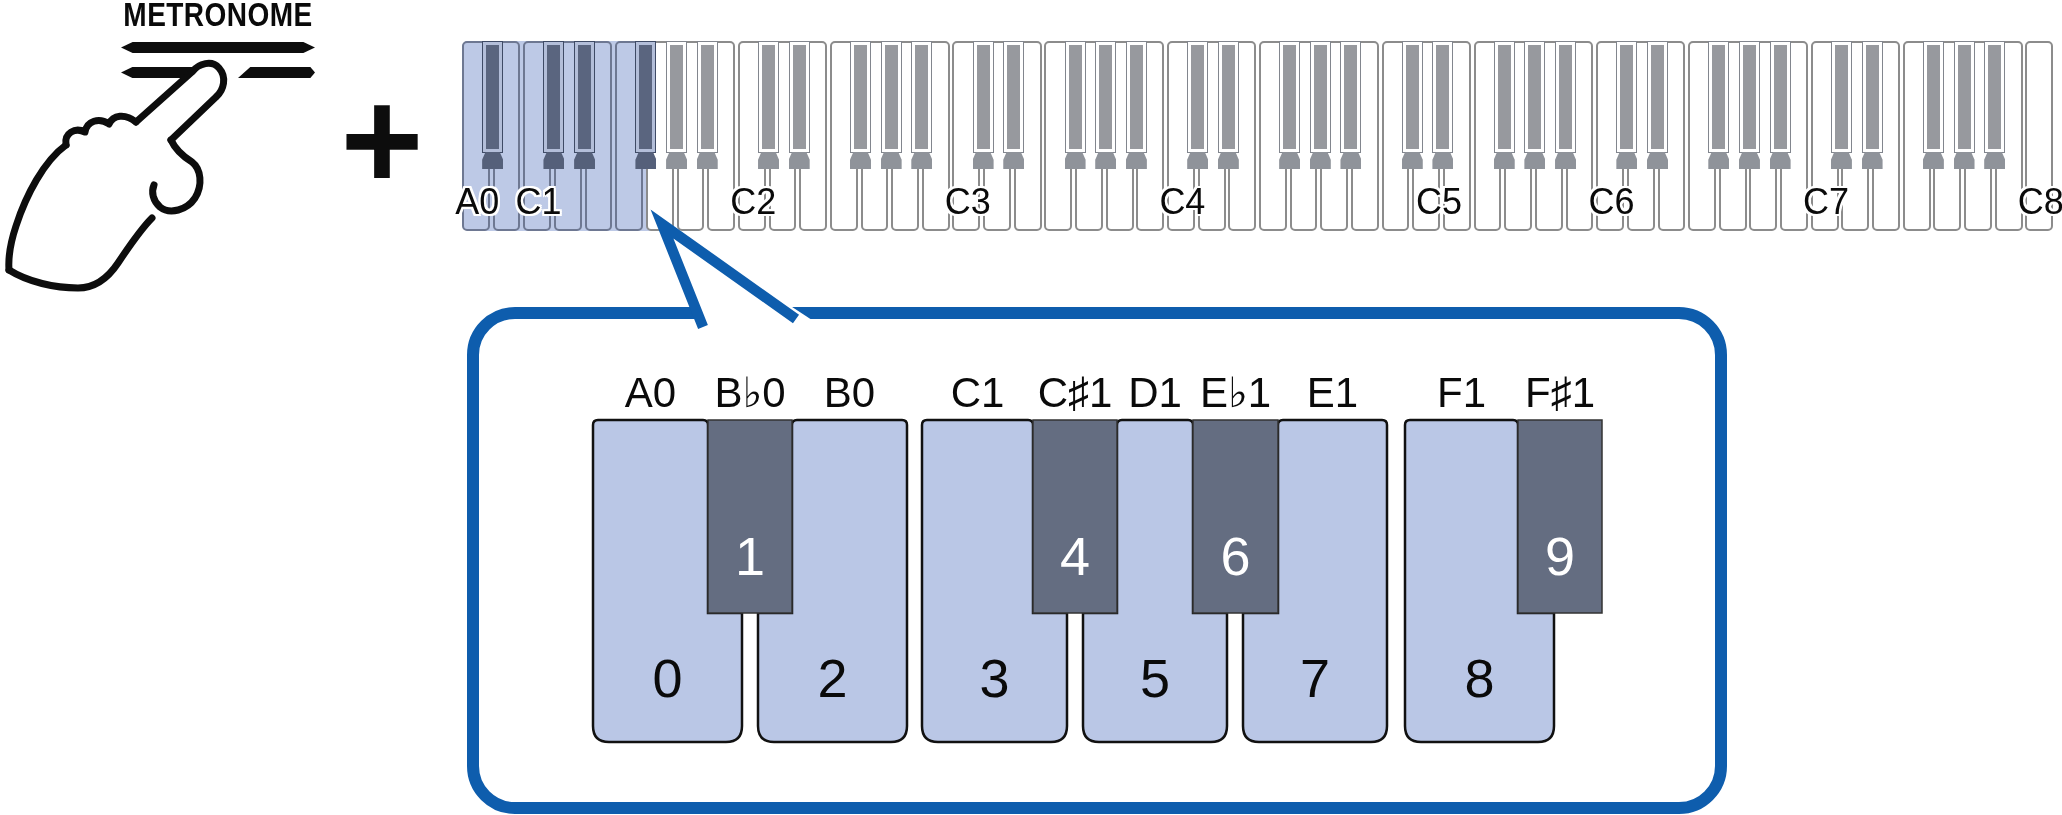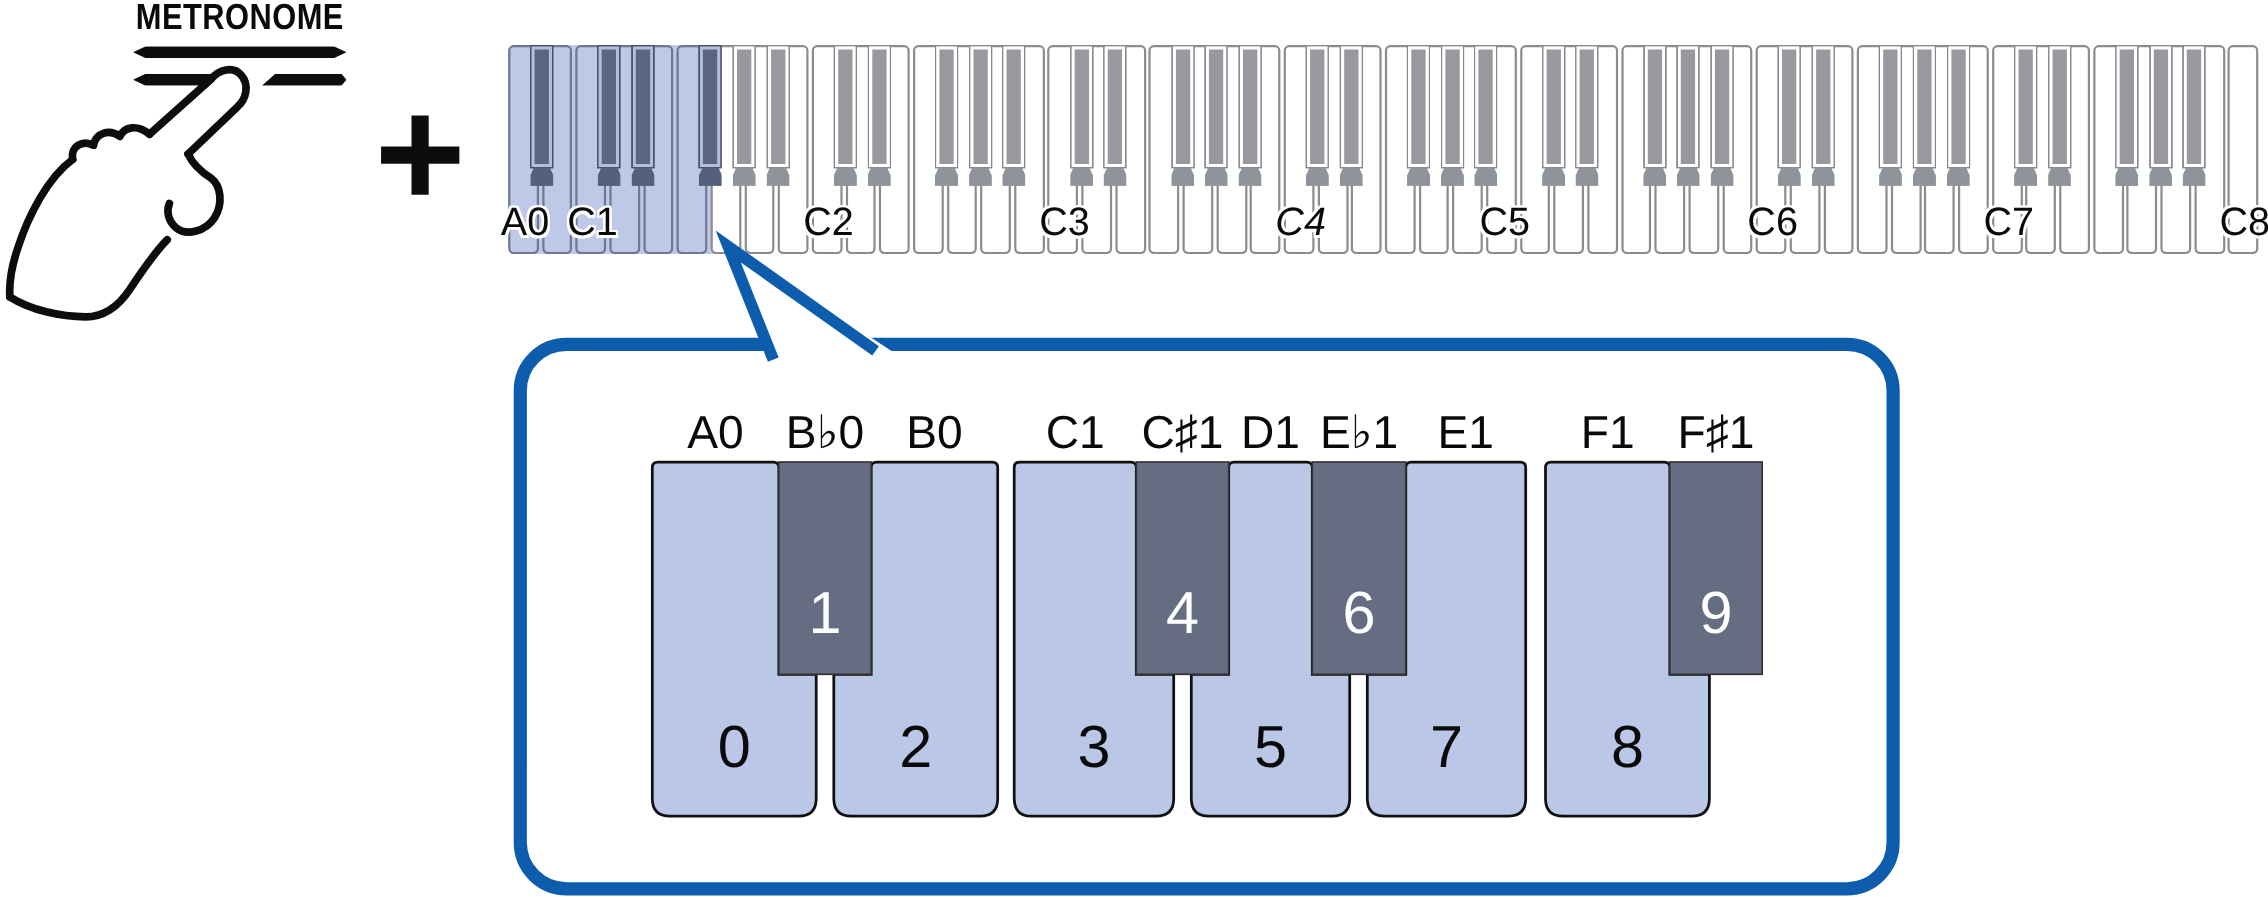--- a/index.html
+++ b/index.html
@@ -267,22 +267,22 @@
         <div class="bk-foot"></div>
       </div>
       <div class="bk" style="left: 1522.19px;">
         <div class="bk-body"></div>
         <div class="bk-foot"></div>
       </div>
       <div class="oct-label" style="left: 15.3px;">A0</div>
       <div class="oct-label" style="left: 76.6px;">C1</div>
       <div class="oct-label" style="left: 291.2px;">C2</div>
       <div class="oct-label" style="left: 505.8px;">C3</div>
-      <div class="oct-label" style="left: 720.4px; font-style: italic;">C4</div>
-      <div class="oct-label" style="left: 906px;">C5</div>
+      <div class="oct-label" style="left: 720.4px;">C4</div>
+      <div class="oct-label" style="left: 965px; text-align: right;">C5</div>
       <div class="oct-label" style="left: 1149.5px;">C6</div>
       <div class="oct-label" style="left: 1364.1px;">C7</div>
       <div class="oct-label" style="left: 1578.7px;">C8</div>
     </div>
 
   <div class="bubble"></div>
 
   <svg class="overlay" width="2062" height="815" viewBox="0 0 2062 815">
     <g>
       <polygon points="662,222 704,331 815,322" fill="#ffffff"></polygon>

